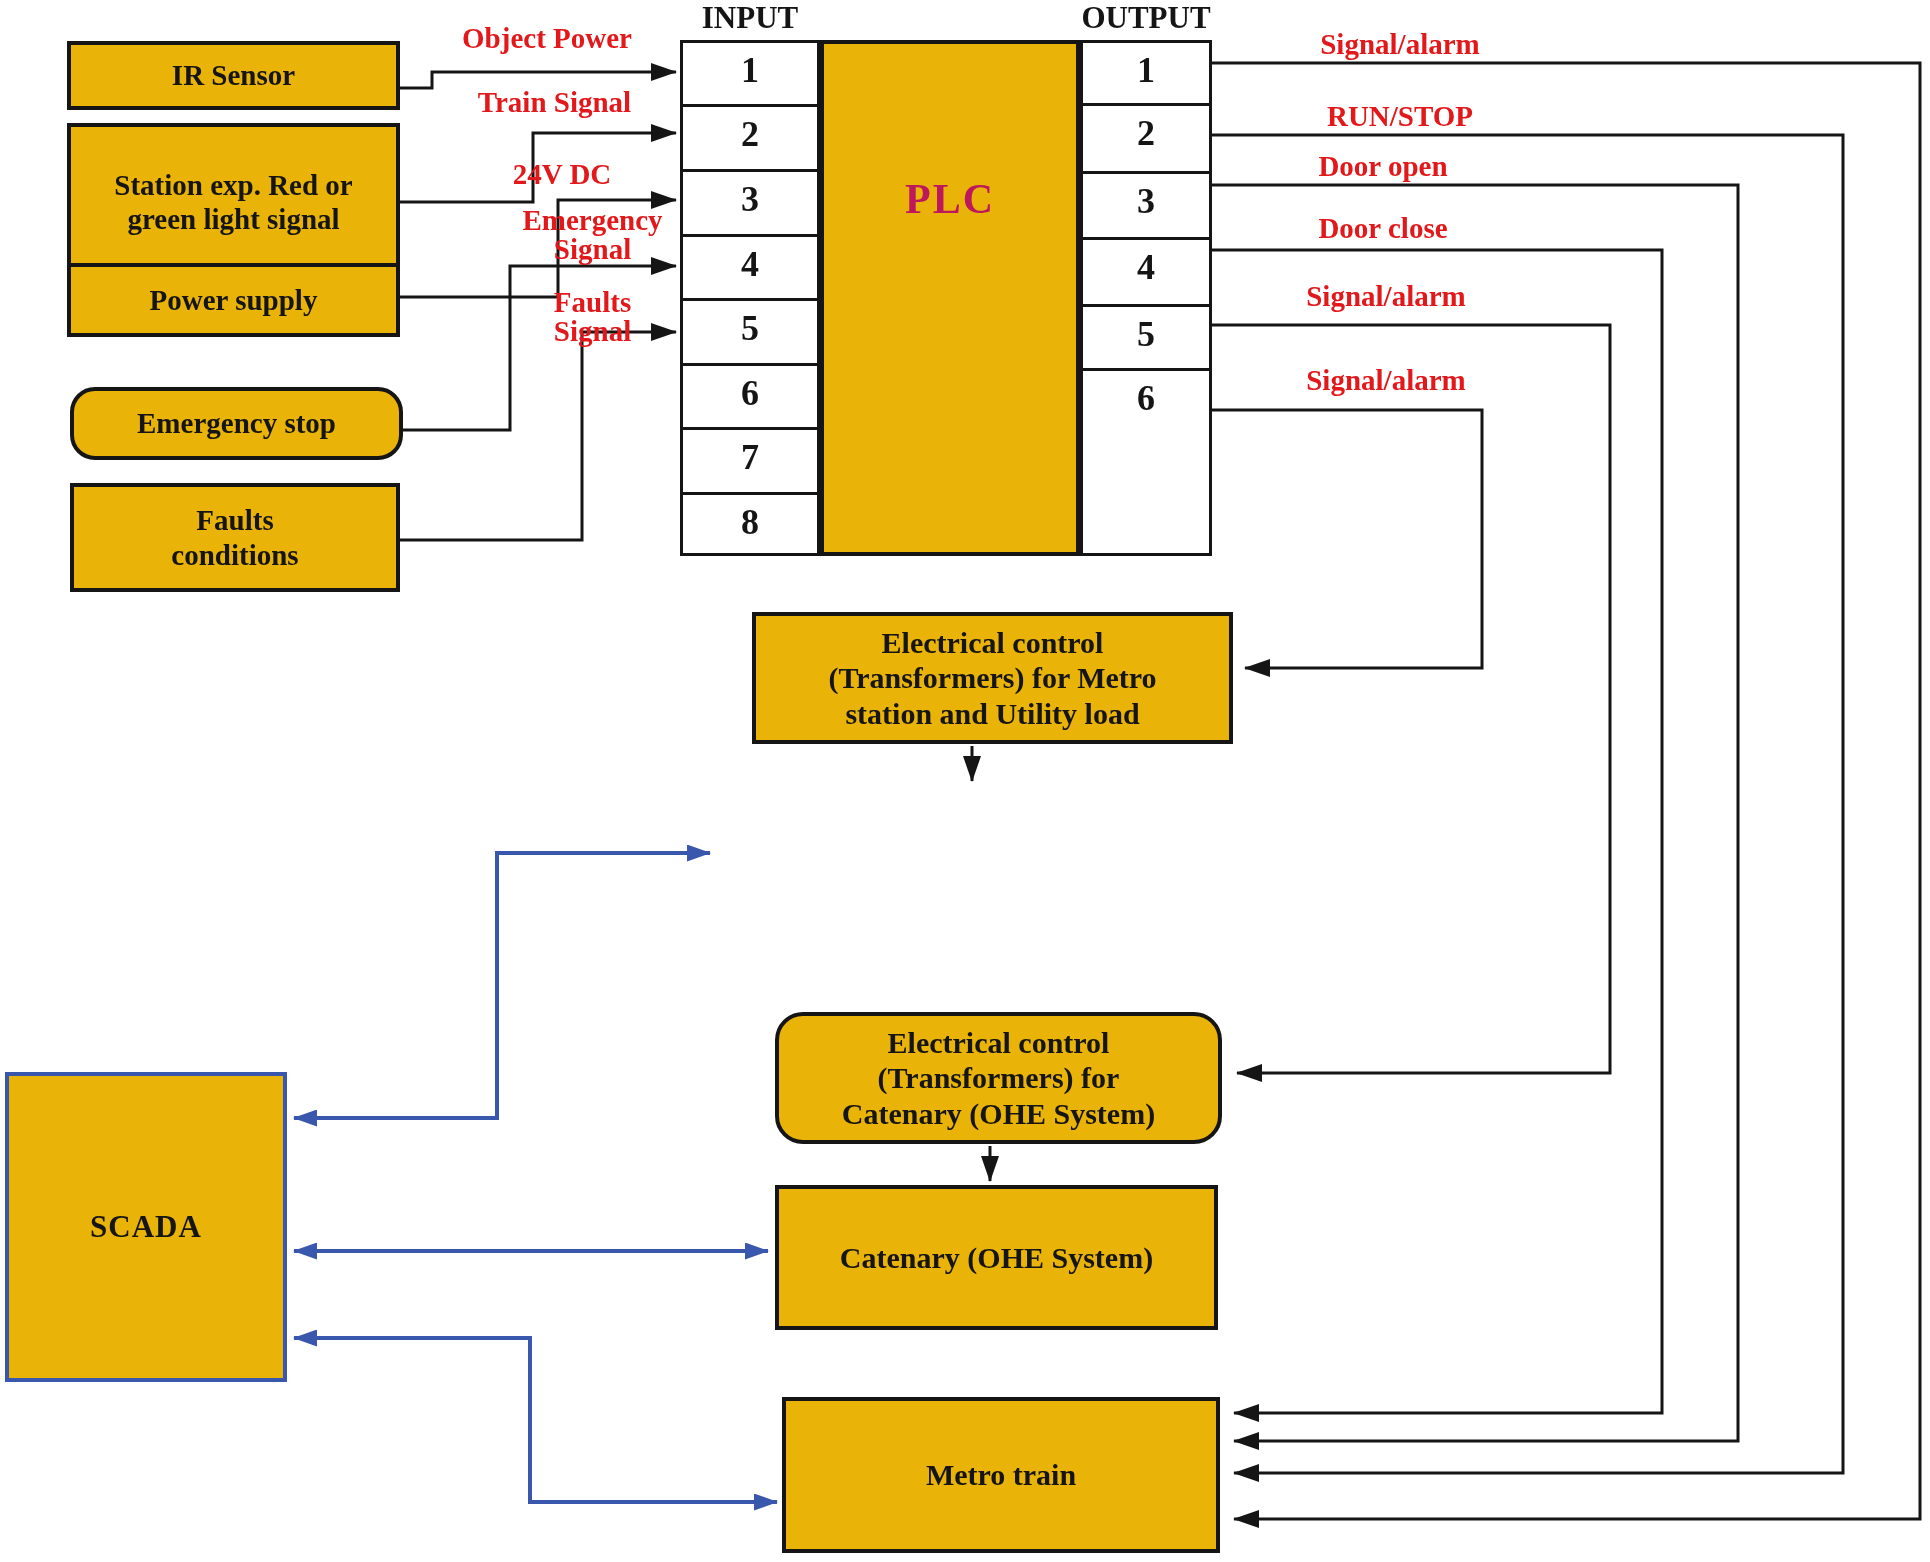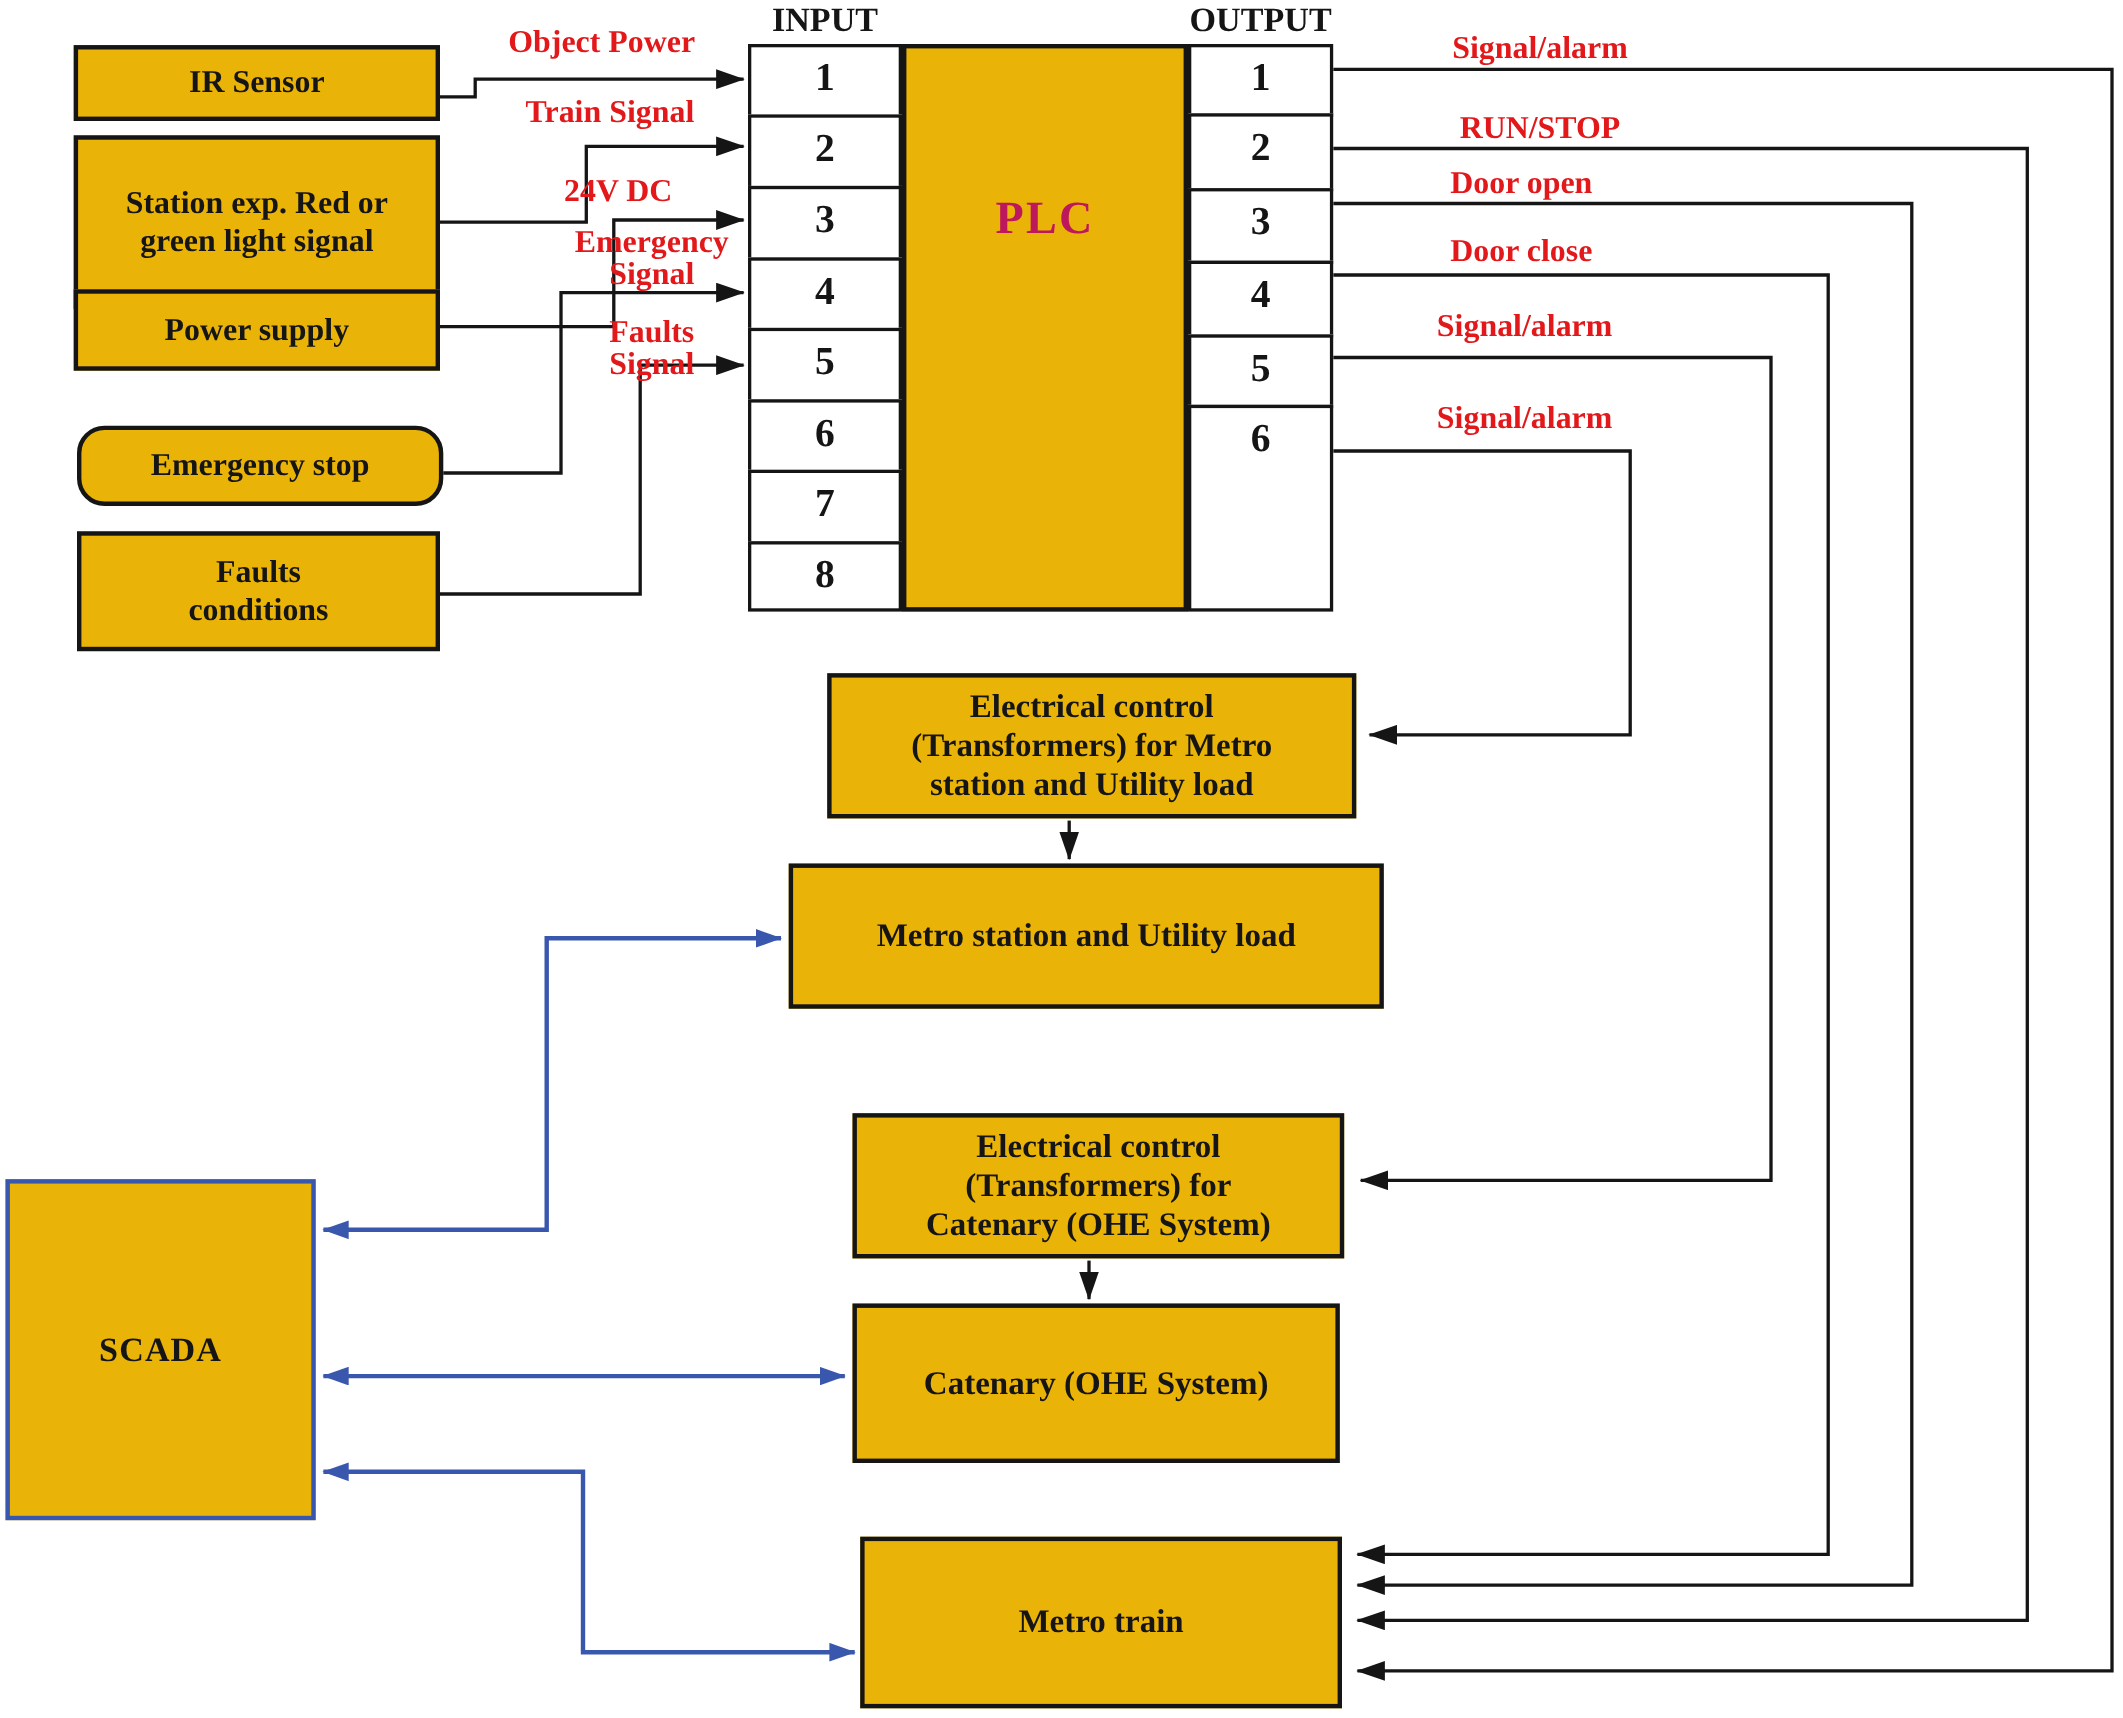--- a/index.html
+++ b/index.html
@@ -95,20 +95,19 @@
   <div class="cell" style="left:1080px;top:368px;width:132px;height:188px;">6</div>
 
   <div class="rlabel" style="left:1290px;top:30px;width:220px;">Signal/alarm</div>
   <div class="rlabel" style="left:1300px;top:102px;width:200px;">RUN/STOP</div>
   <div class="rlabel" style="left:1293px;top:152px;width:180px;">Door open</div>
   <div class="rlabel" style="left:1293px;top:214px;width:180px;">Door close</div>
   <div class="rlabel" style="left:1280px;top:282px;width:212px;">Signal/alarm</div>
   <div class="rlabel" style="left:1280px;top:366px;width:212px;">Signal/alarm</div>
 
   <div class="box" style="left:752px;top:612px;width:481px;height:132px;padding:0 68px;font-size:30px;">Electrical control (Transformers) for Metro station and Utility load</div>
-  <div class="box" style="left:717px;top:785px;width:541px;height:132px;font-size:30px;">Metro station and Utility load</div>
-  <div class="box" style="left:775px;top:1012px;width:447px;height:132px;padding:0 60px;font-size:30px;">Electrical control (Transformers) for Catenary (OHE System)</div>
+  <div class="box" style="left:775px;top:1012px;width:447px;height:132px;padding:0 60px;font-size:30px;border-radius:28px;">Electrical control (Transformers) for Catenary (OHE System)</div>
   <div class="box" style="left:775px;top:1185px;width:443px;height:145px;font-size:30px;">Catenary (OHE System)</div>
   <div class="box" style="left:782px;top:1397px;width:438px;height:156px;font-size:30px;">Metro train</div>
 
   <div class="box blue-box" style="left:5px;top:1072px;width:282px;height:310px;font-size:31px;letter-spacing:1px;">SCADA</div>
 
 </div>
 
 </body></html>

